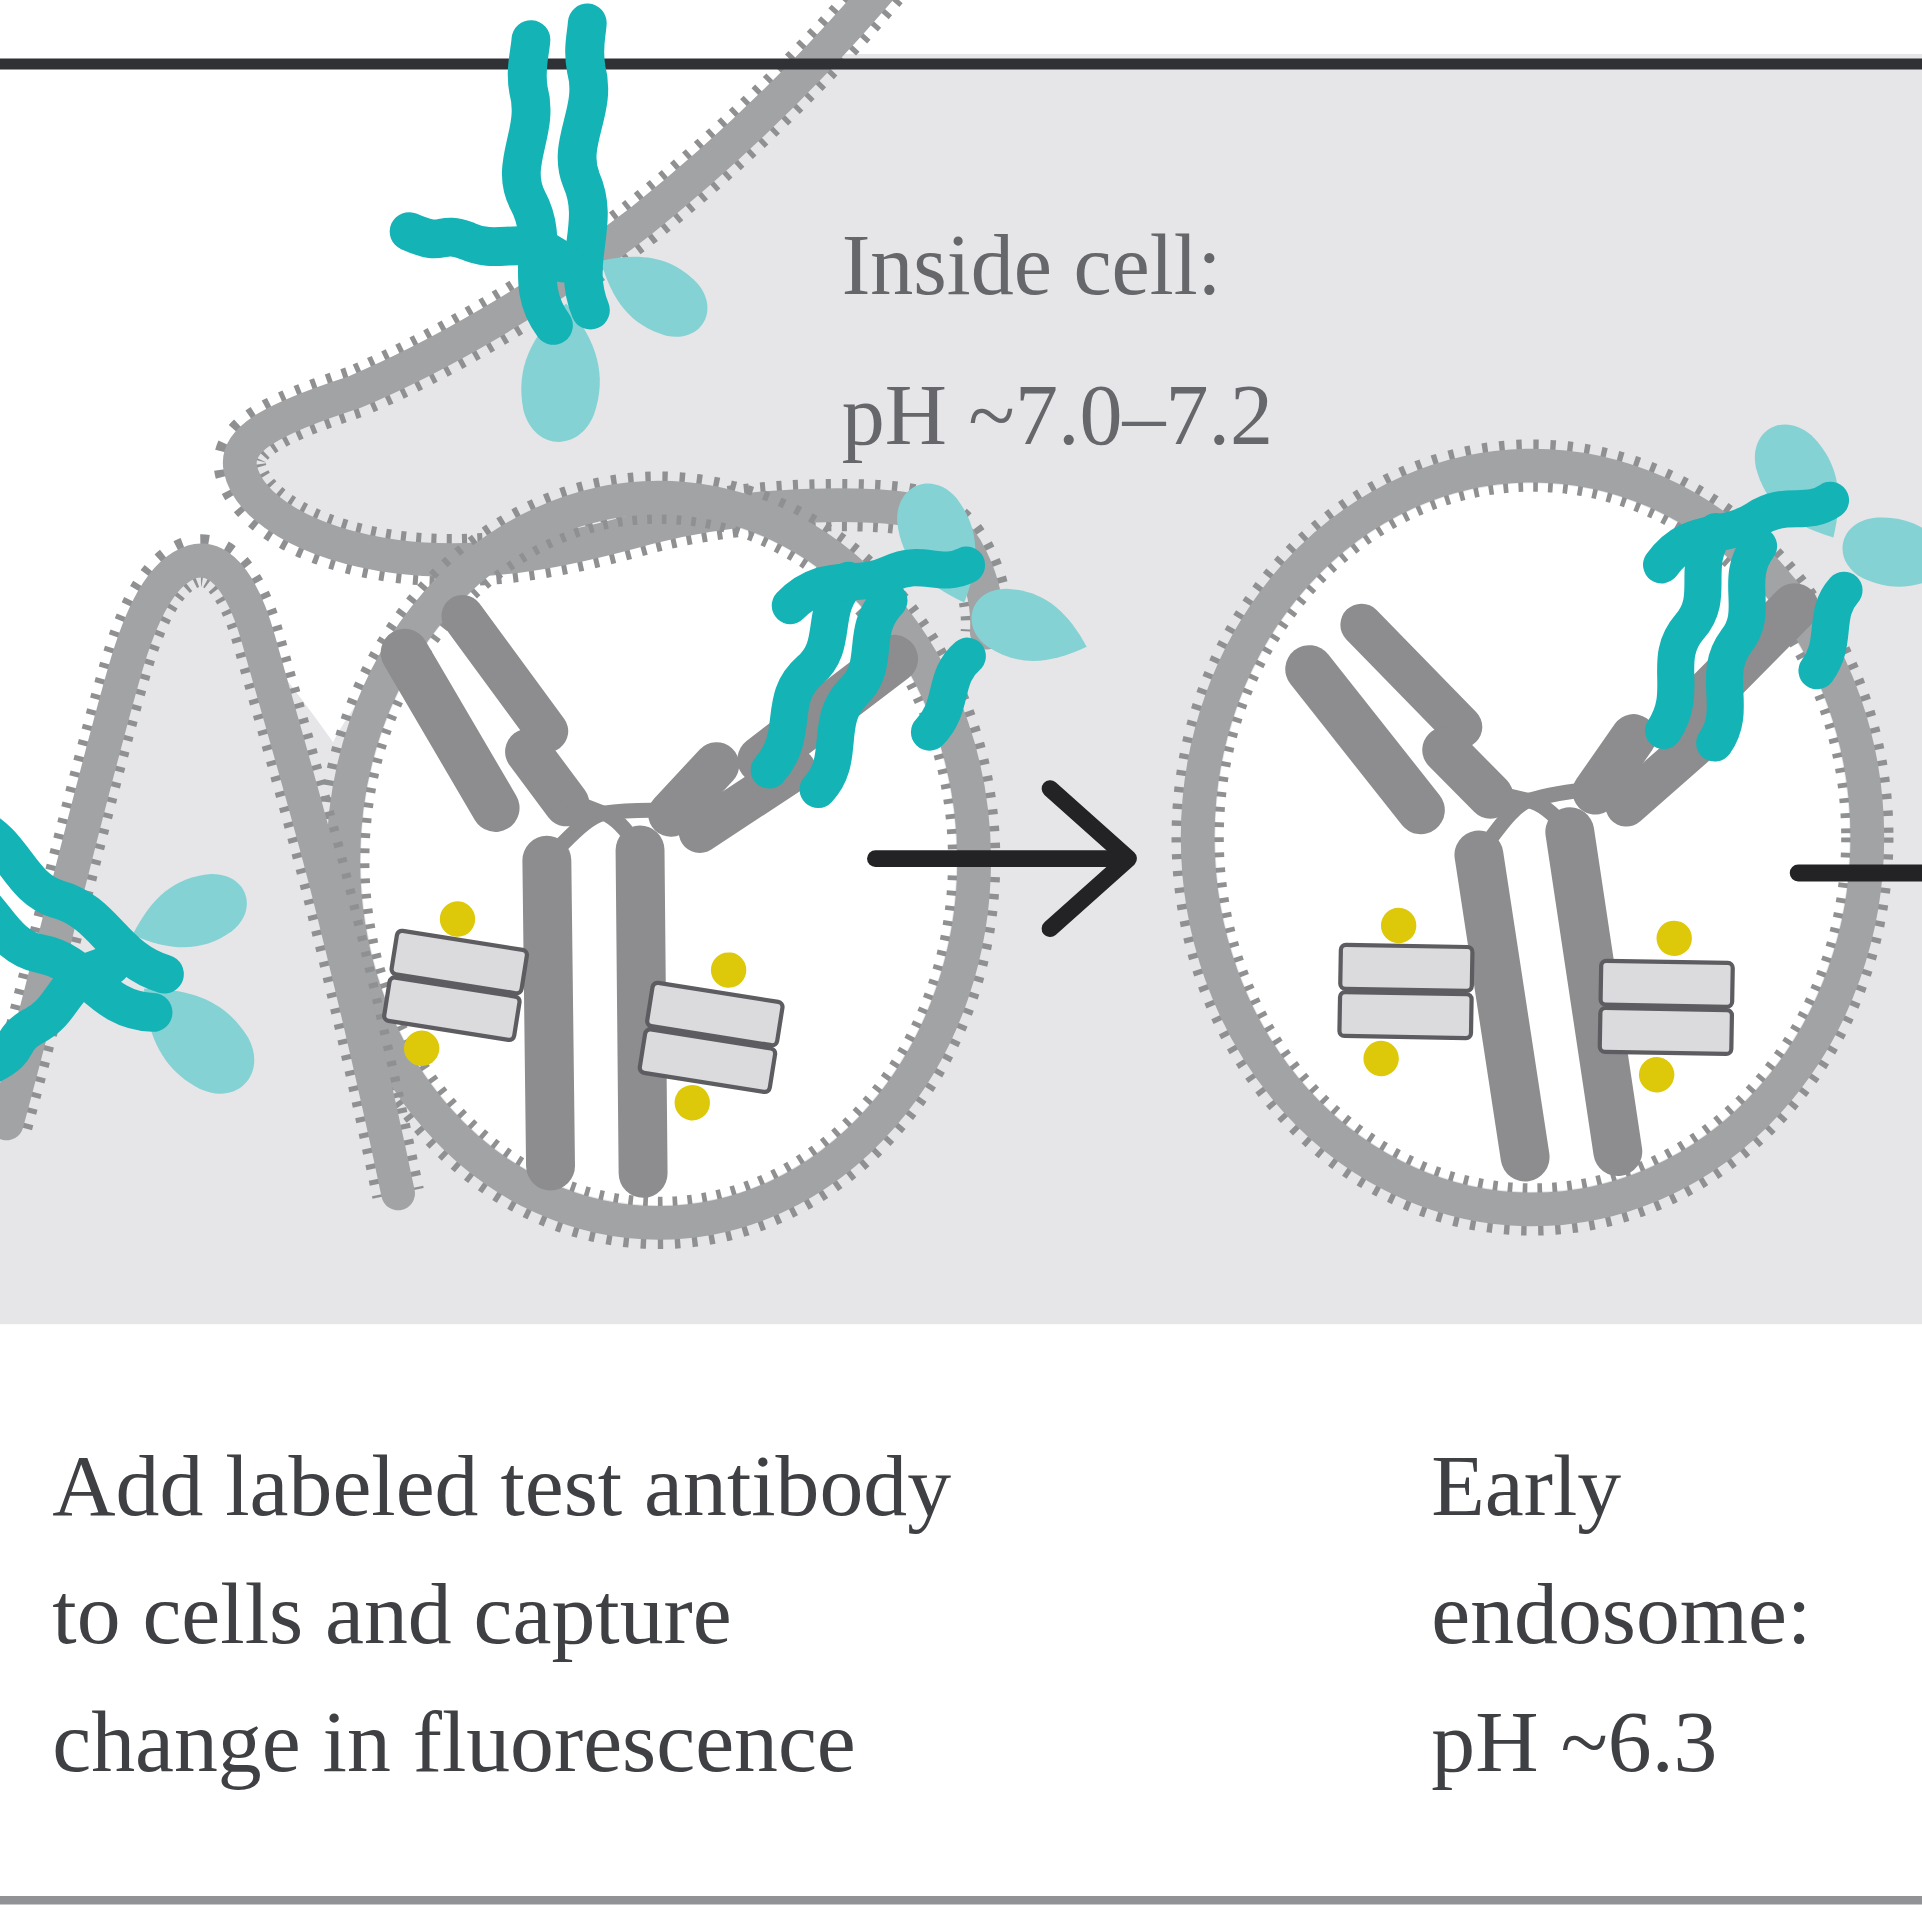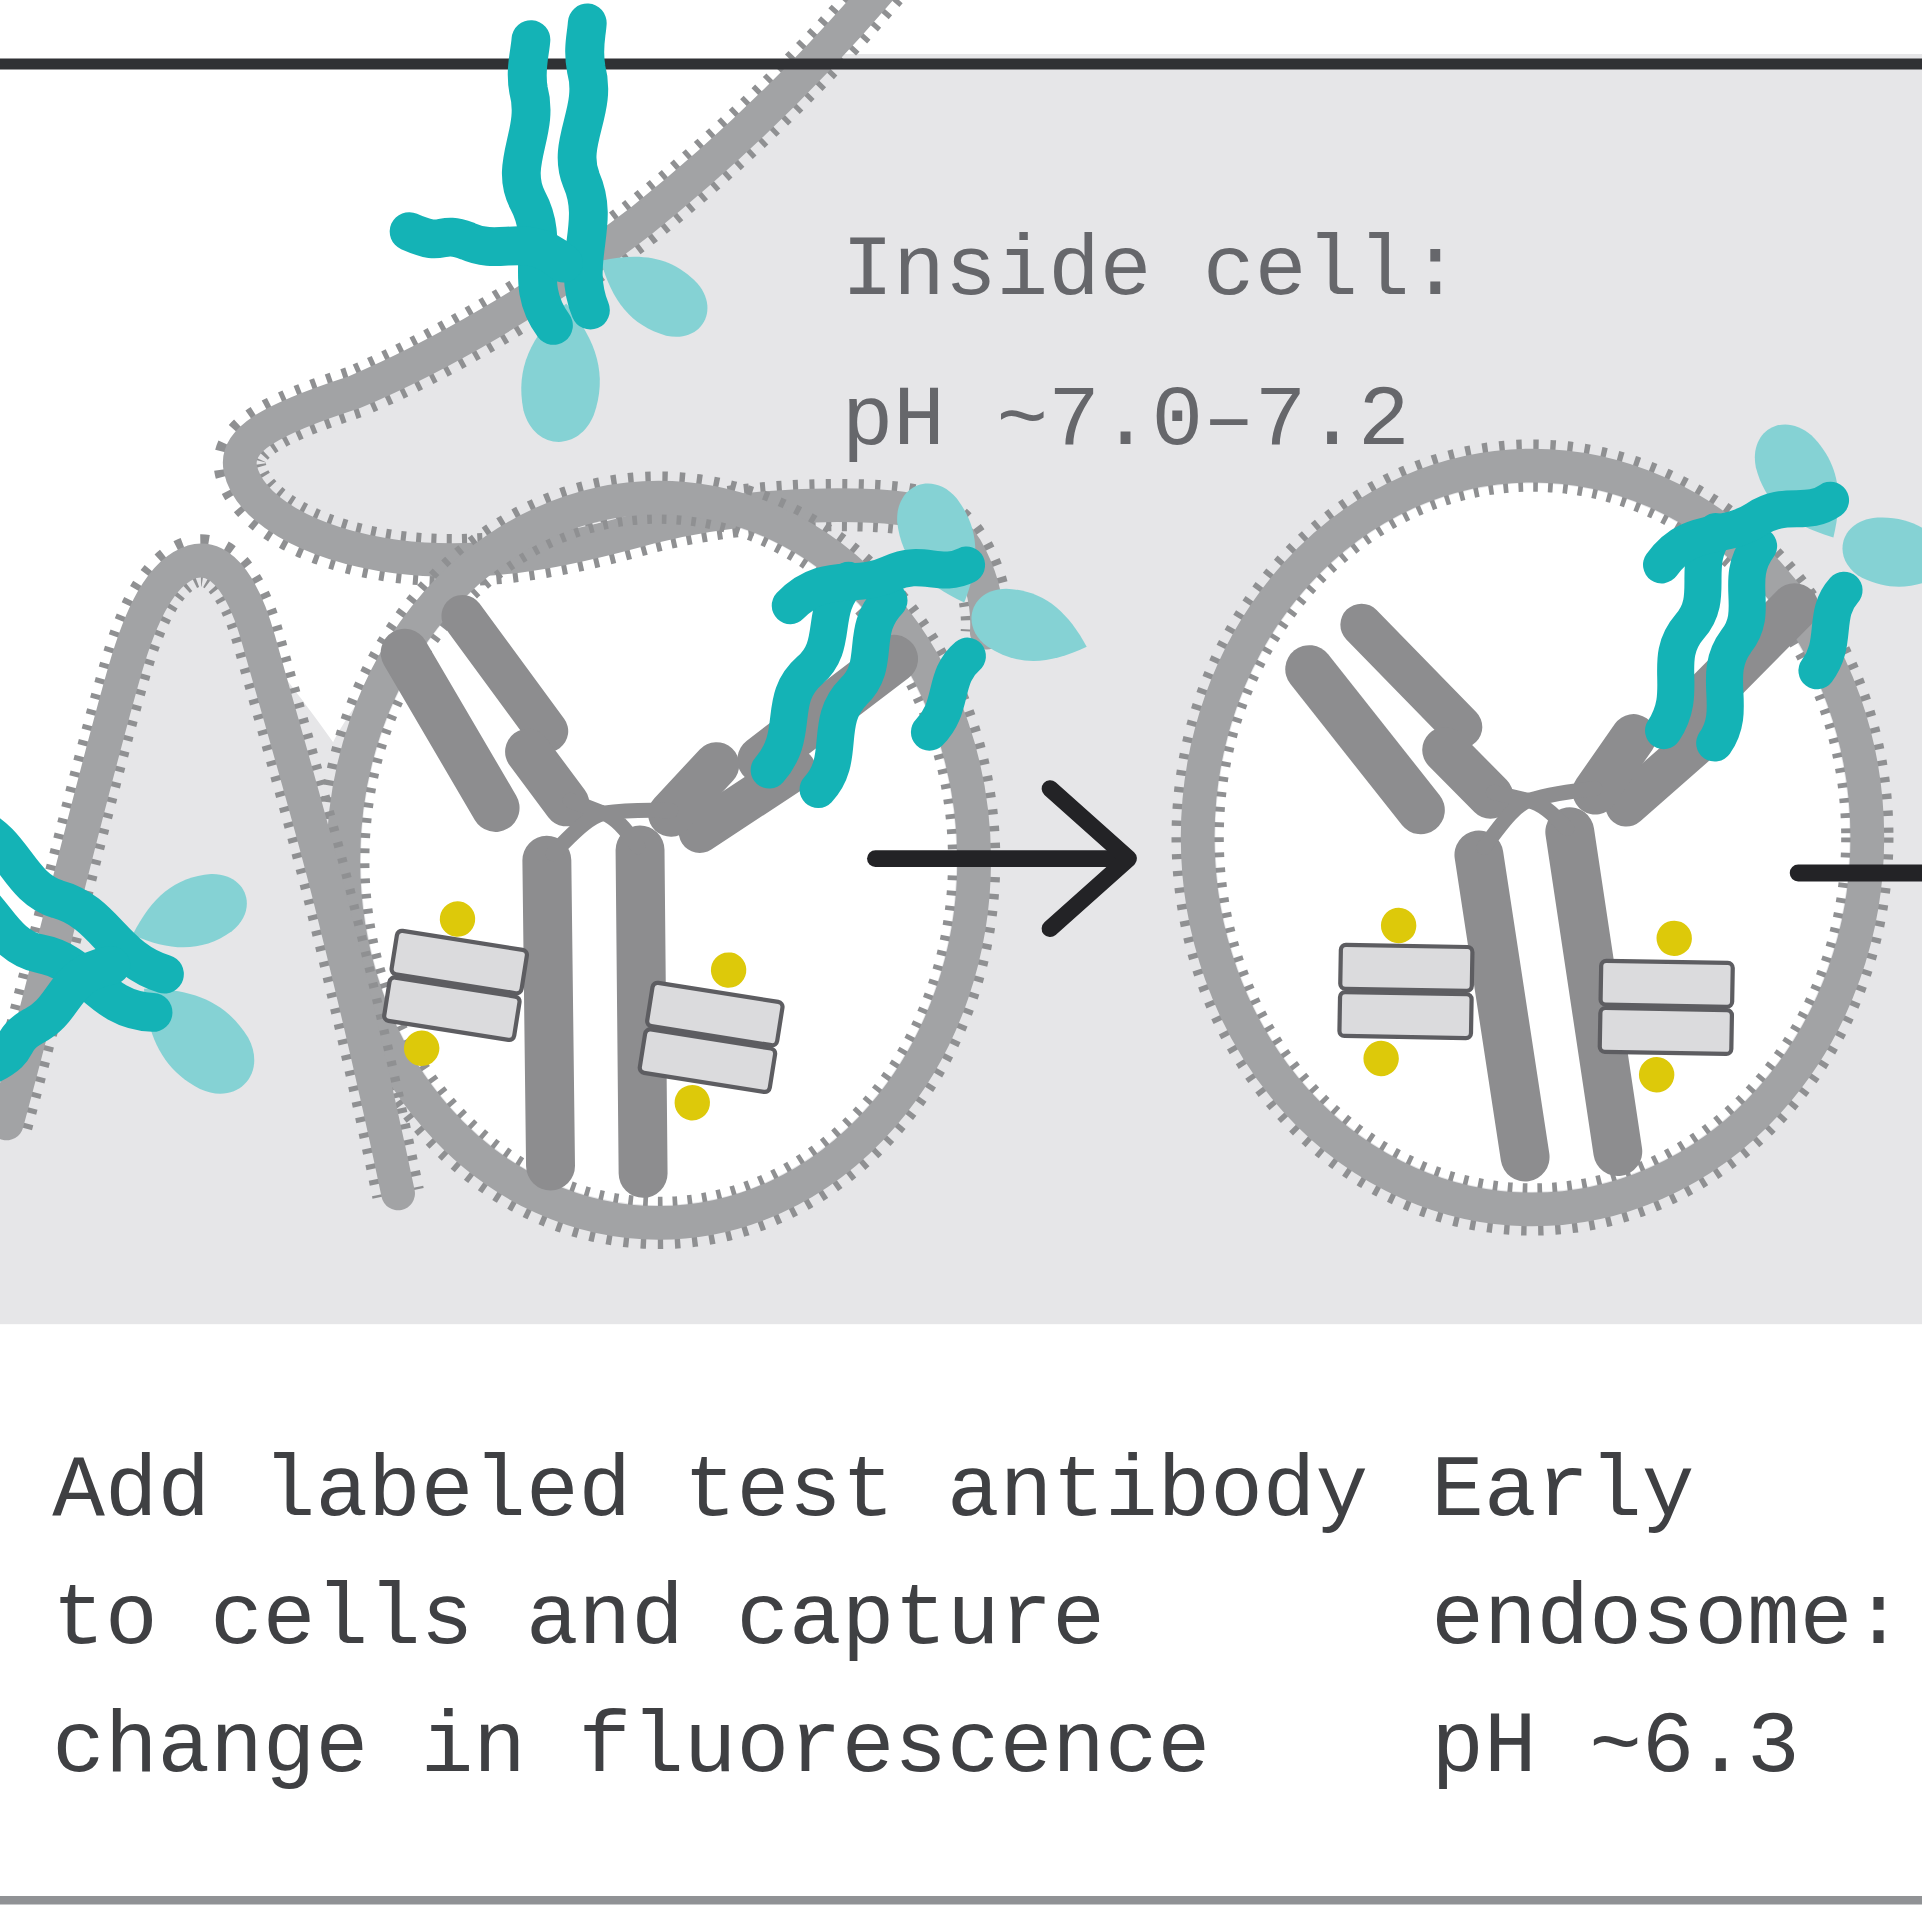--- a/index.html
+++ b/index.html
@@ -1,17 +1,17 @@
 <!DOCTYPE html>
 <html style="--c-background: #ffffff; --c-cell_interior: #e6e6e8; --c-endosome_interior: #ffffff; --c-membrane: #a2a3a5; --c-membrane_tick: #8f9092; --c-antibody_gray: #8d8d8f; --c-label_bar_fill: #dbdbdd; --c-label_bar_stroke: #5d5d61; --c-fluorophore_yellow: #ddc90a; --c-receptor_teal: #14b3b6; --c-receptor_teal_light: #85d2d4; --c-arrow: #232326; --c-top_border: #303134; --c-bottom_border: #909295; --c-text_primary: #3f4043; --c-text_secondary: #66676b;font-size:13.5px"><head>
 <meta charset="utf-8">
 <style>
   html,body{margin:0;padding:0;background:#ffffff;width:1923px;height:1923px;overflow:hidden;}
   .stage{position:relative;width:1846px;height:1923px;background:var(--c-background,#fff);
-         font-family:Liberation Mono, monospace;border-radius:20px;}
+         font-family:Liberation Serif, serif;border-radius:20px;}
   svg{position:absolute;left:0;top:0;}
   .mem-tick{fill:none;stroke:var(--c-membrane_tick,#8f9092);stroke-width:62;stroke-dasharray:6 13;stroke-linecap:butt;}
   .mem-core{fill:none;stroke:var(--c-membrane,#a2a3a5);stroke-width:40;stroke-linecap:round;}
   .ab{fill:none;stroke:var(--c-antibody_gray,#8d8d8f);stroke-linecap:round;}
   .ab-thin{fill:none;stroke:var(--c-antibody_gray,#8d8d8f);stroke-width:18;stroke-linecap:round;}
   .teal{fill:none;stroke:var(--c-receptor_teal,#14b3b6);stroke-width:46;stroke-linecap:round;}
   .teal-clamp{fill:none;stroke:var(--c-receptor_teal,#14b3b6);stroke-width:44;stroke-linecap:round;}
   .drop{fill:var(--c-receptor_teal_light,#85d2d4);stroke:none;}
   .bar{fill:var(--c-label_bar_fill,#dbdbdd);stroke:var(--c-label_bar_stroke,#5d5d61);stroke-width:5;}
   .dot{fill:var(--c-fluorophore_yellow,#ddc90a);stroke:none;}

